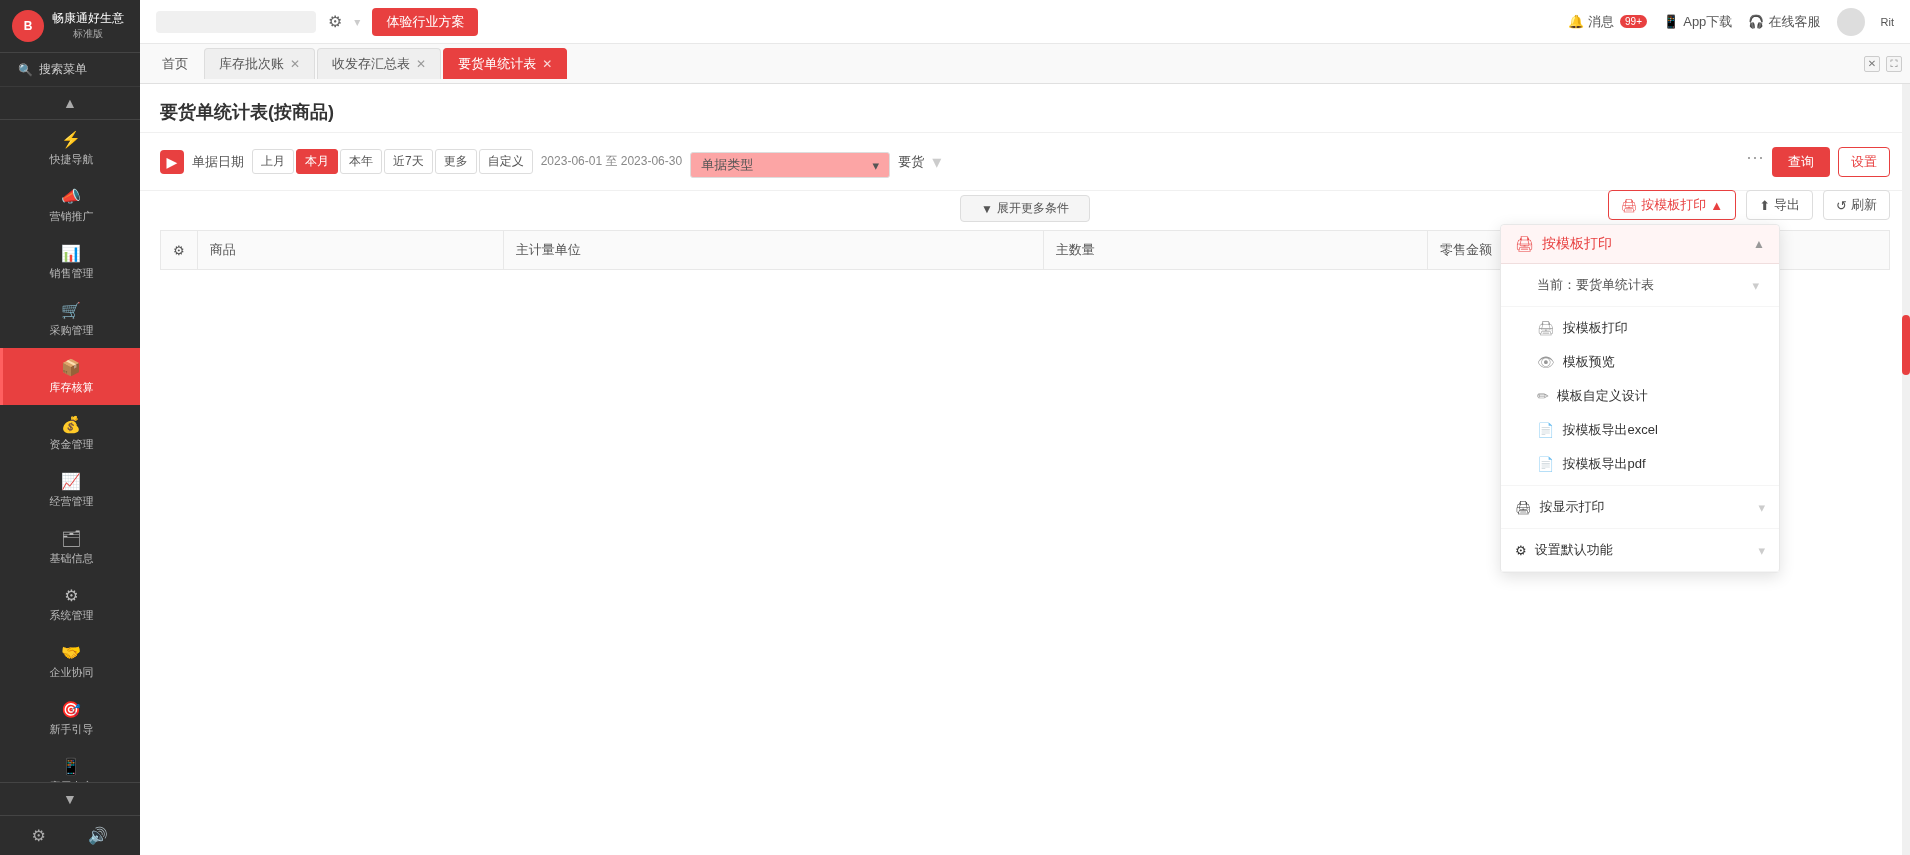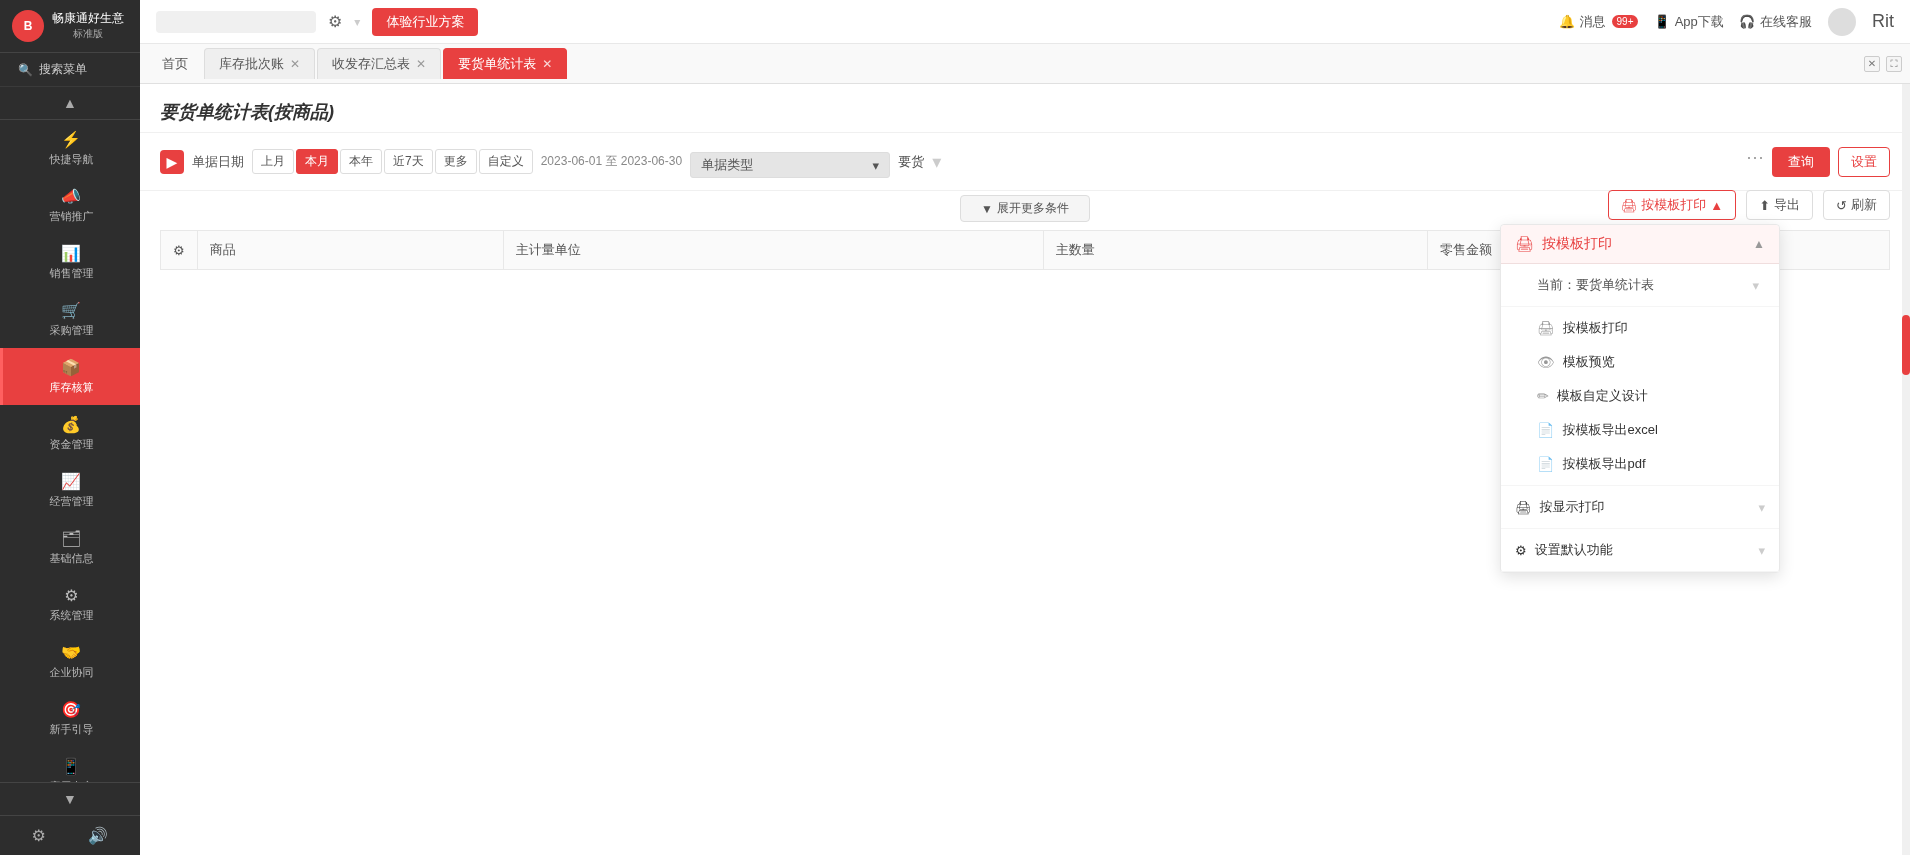--- a/index.html
+++ b/index.html
@@ -108,21 +108,21 @@
       border-radius: 10px;
       padding: 1px 5px;
       font-size: 10px;
       margin-left: 2px;
     }
     .topbar-avatar {
       width: 28px; height: 28px;
       background: #ddd;
       border-radius: 50%;
     }
-    .topbar-username { color: #555; font-size: 18px; }
+    .topbar-username { color: #555; font-size: 11px; }
 
     
     .tabbar {
       background: #f9f9f9;
       height: 40px;
       display: flex;
       align-items: center;
       padding: 0 8px;
       border-bottom: 1px solid #e0e0e0;
       gap: 2px;
@@ -153,21 +153,20 @@
       flex: 1;
       overflow: auto;
       background: #fff;
       position: relative;
     }
 
     
     .page-header {
       padding: 16px 20px 8px;
       border-bottom: 1px solid #f0f0f0;
-      font-style: italic;
     }
     .page-title { font-size: 18px; font-weight: bold; color: #333; }
 
     
     .filter-bar {
       padding: 12px 20px;
       display: flex;
       align-items: center;
       gap: 8px;
       border-bottom: 1px solid #f0f0f0;
@@ -199,21 +198,21 @@
       color: #fff;
       border-color: #e84040;
     }
     .filter-date-range { color: #888; font-size: 12px; }
     .filter-type-select {
       display: flex; align-items: center;
       border: 1px solid #ddd;
       border-radius: 3px;
       padding: 3px 10px;
       min-width: 200px;
-      background: #e5e5e5;
+      background: #fca5a5;
       cursor: pointer;
       font-size: 13px;
       color: #555;
       justify-content: space-between;
       margin-top: 7px;
     }
 
     .filter-more-row {
       padding: 4px 20px 8px;
       display: flex; justify-content: center;

